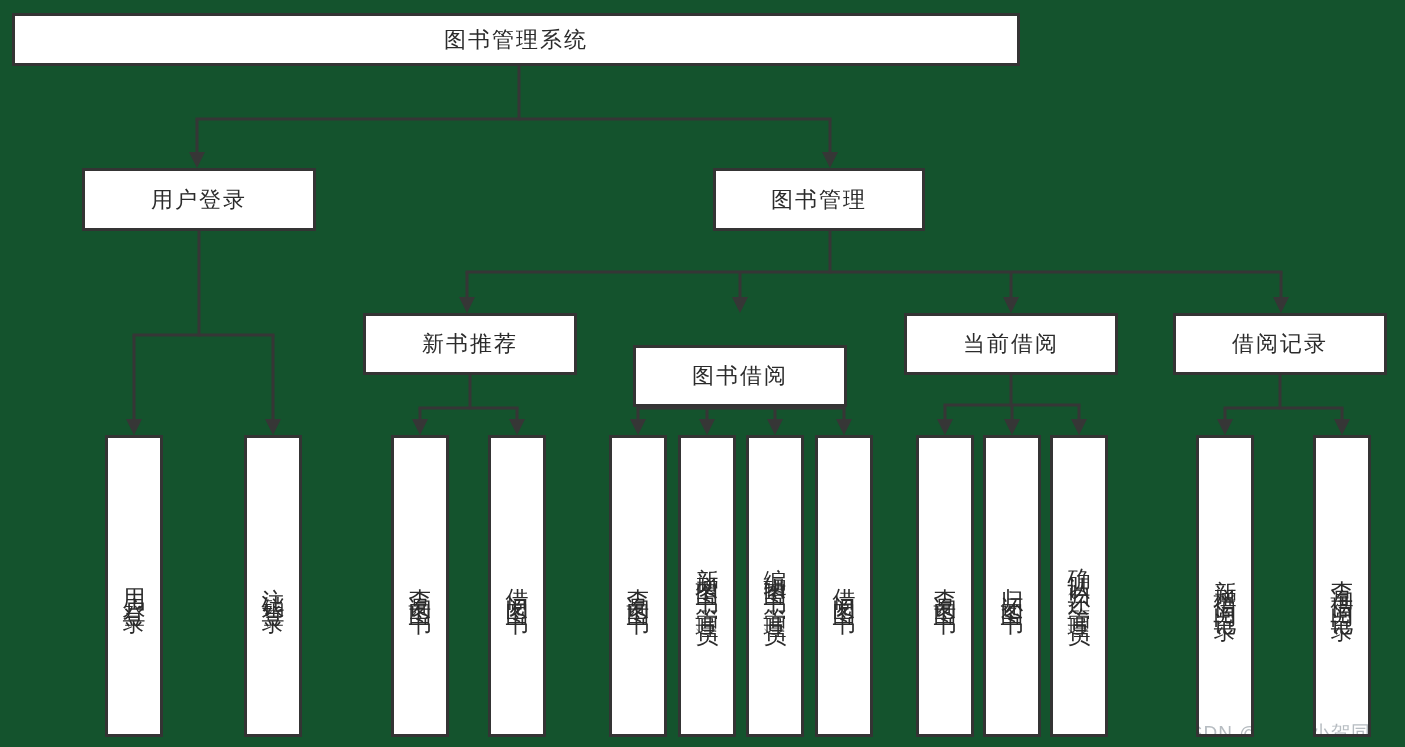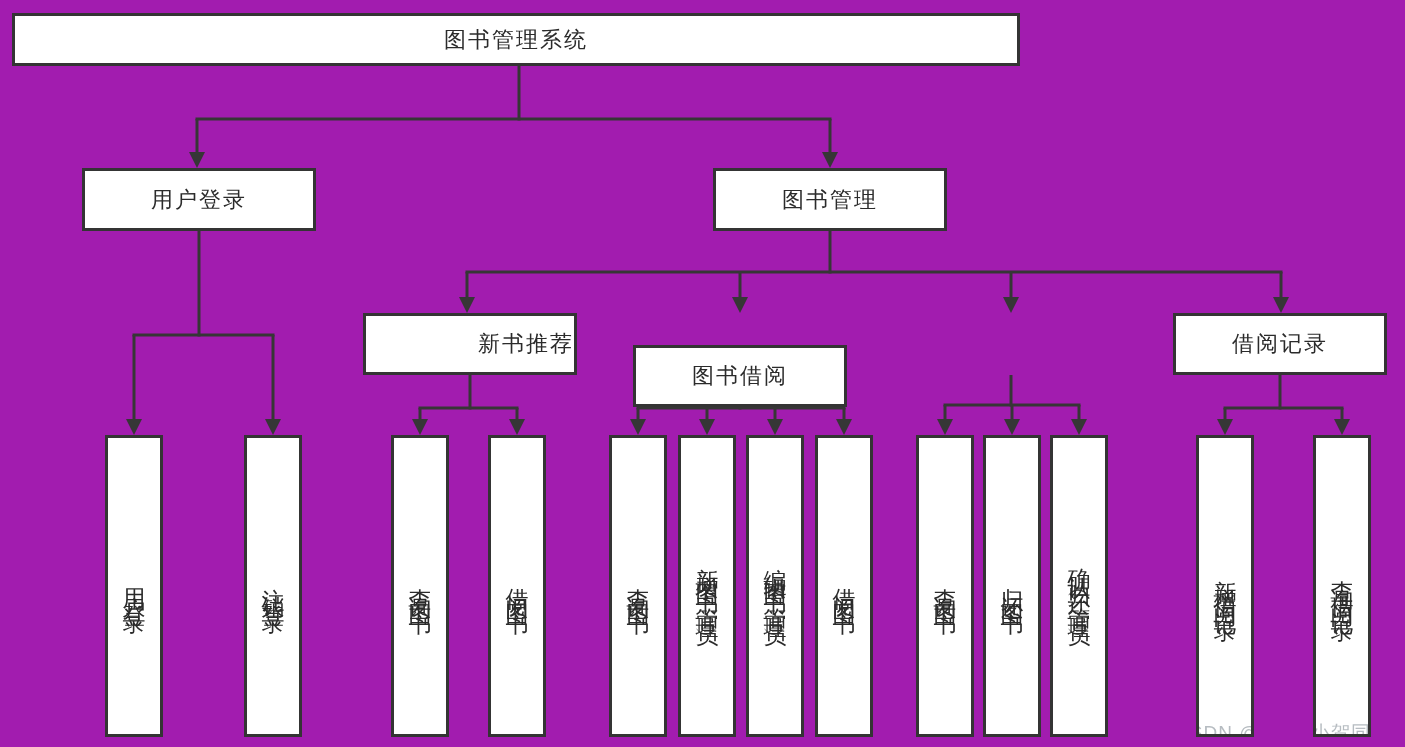--- a/index.html
+++ b/index.html
@@ -5,21 +5,21 @@
   html, body {
     margin: 0;
     padding: 0;
     background: #ffffff;
     font-family: "Liberation Sans", "DejaVu Sans", sans-serif;
   }
   .canvas {
     position: relative;
     width: 1405px;
     height: 747px;
-    background: #a21caf;
+    background: #14532d;
     overflow: hidden;
   }
   svg.connectors {
     position: absolute;
     left: 0; top: 0;
     width: 1405px;
     height: 747px;
     z-index: 1;
   }
   .node {
@@ -125,29 +125,32 @@
     <polygon points="1334,419 1350,419 1342,435" fill="#363636" stroke="none"></polygon>
   </svg>
 
   <div class="node h root-box" style="left:12px; top:13px; width:1008px; height:53px;">
     <span>图书管理系统</span>
   </div>
 
   <div class="node h" style="left:82px; top:168px; width:234px; height:63px;">
     <span>用户登录</span>
   </div>
-  <div class="node h" style="left:713px; top:168px; width:234px; height:63px;">
+  <div class="node h" style="left:713px; top:168px; width:212px; height:63px;">
     <span>图书管理</span>
   </div>
 
-  <div class="node h" style="left:363px; top:313px; width:214px; height:62px;justify-content:flex-end;">
+  <div class="node h" style="left:363px; top:313px; width:214px; height:62px;">
     <span>新书推荐</span>
   </div>
   <div class="node h" style="left:633px; top:313px; width:214px; height:62px;margin-top:32px;">
     <span>图书借阅</span>
+  </div>
+  <div class="node h" style="left:904px; top:313px; width:214px; height:62px;">
+    <span>当前借阅</span>
   </div>
   <div class="node h" style="left:1173px; top:313px; width:214px; height:62px;">
     <span>借阅记录</span>
   </div>
 
   <div class="node v" style="left:105px;">
     <span>用户登录</span>
   </div>
   <div class="node v" style="left:244px;">
     <span>注销登录</span>

